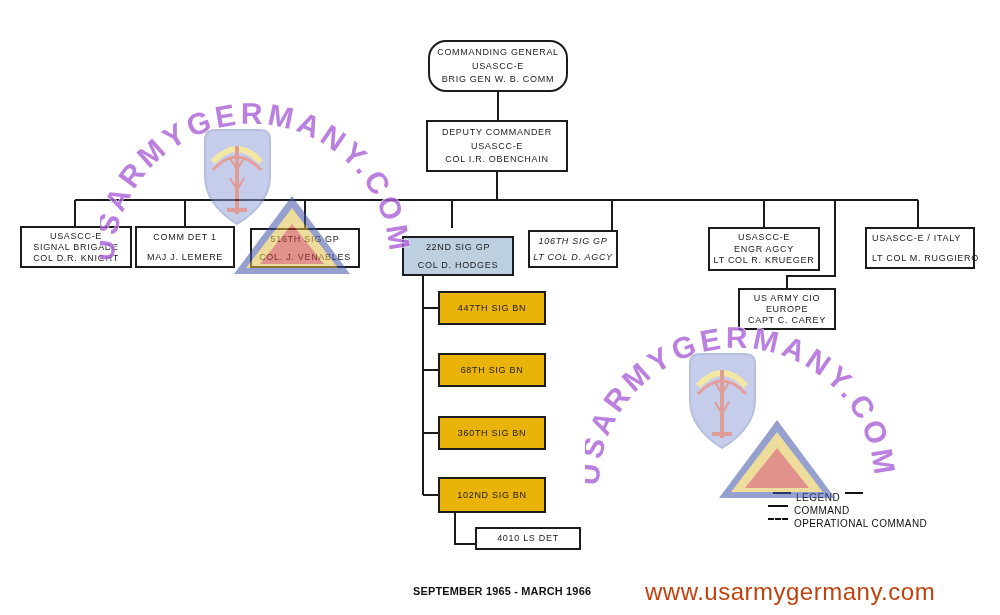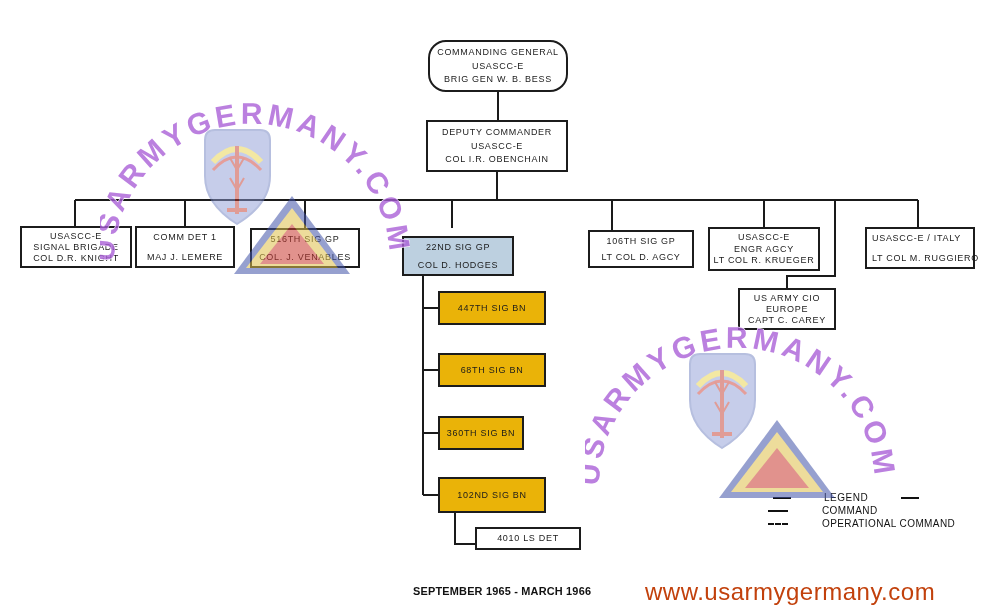--- a/index.html
+++ b/index.html
@@ -24,21 +24,21 @@
   .node span{display:block;white-space:nowrap;}
   
   .wm{position:absolute;z-index:3;pointer-events:none;}
   .wm text{
     font-family:"Liberation Sans", sans-serif;font-weight:700;font-size:30px;
     letter-spacing:4px;fill:#a85cd6;fill-opacity:.78;
     stroke:#ffffff;stroke-width:.9;paint-order:stroke;
   }
   
   .legend{position:absolute;left:768px;top:492px;z-index:2;font-size:10px;color:#111;}
-  .legend .row{display:flex;align-items:center;margin-bottom:2px;height:11px;gap:28px;}
+  .legend .row{display:flex;align-items:flex-start;margin-bottom:2px;height:11px;}
   .legend .seg{width:20px;border-top:2px solid #111;margin-right:6px;}
   .legend .seg.dashed{border-top-style:dashed;}
   .legend .hdr .seg{width:18px;margin:0 5px;}
   .legend .hdr{font-size:10px;letter-spacing:.5px;}
   .legend .lbl{letter-spacing:.4px;}
   
   .date{position:absolute;left:413px;top:585px;z-index:2;font-size:11.5px;
         font-weight:700;color:#111;letter-spacing:.2px;transform:scaleX(.95);transform-origin:left;}
   .site{position:absolute;left:645px;top:578px;z-index:2;font-size:24px;
         color:#c2410c;letter-spacing:.5px;}
@@ -66,21 +66,21 @@
       <path d="M423 370 H438"></path>
       <path d="M423 433 H438"></path>
       <path d="M423 495 H438"></path>
       <path d="M455 513 V544 H475"></path>
     </g>
   </svg>
 
   <div class="node" style="left:428px;top:40px;width:140px;height:52px;border-radius:18px;">
     <span>COMMANDING GENERAL</span>
     <span>USASCC-E</span>
-    <span>BRIG GEN W. B. BESS</span>
+    <span>BRIG GEN W. B. COMM</span>
   </div>
 
   <div class="node" style="left:426px;top:120px;width:142px;height:52px;">
     <span>DEPUTY COMMANDER</span>
     <span>USASCC-E</span>
     <span>COL I.R. OBENCHAIN</span>
   </div>
 
   <div class="node" style="left:20px;top:226px;width:112px;height:42px;">
     <span>USASCC-E</span>
@@ -96,21 +96,21 @@
   <div class="node spread" style="left:250px;top:228px;width:110px;height:40px;">
     <span>516TH SIG GP</span>
     <span>COL. J. VENABLES</span>
   </div>
 
   <div class="node blue spread" style="left:402px;top:236px;width:112px;height:40px;">
     <span>22ND SIG GP</span>
     <span>COL D. HODGES</span>
   </div>
 
-  <div class="node spread" style="left:588px;top:230px;width:106px;height:38px;">
+  <div class="node spread" style="left:528px;top:230px;width:90px;height:38px;font-style:italic;">
     <span>106TH SIG GP</span>
     <span>LT COL D. AGCY</span>
   </div>
 
   <div class="node" style="left:708px;top:227px;width:112px;height:44px;">
     <span>USASCC-E</span>
     <span>ENGR AGCY</span>
     <span>LT COL R. KRUEGER</span>
   </div>
 
@@ -126,21 +126,21 @@
   </div>
 
   <div class="node orange" style="left:438px;top:291px;width:108px;height:34px;">
     <span>447TH SIG BN</span>
   </div>
 
   <div class="node orange" style="left:438px;top:353px;width:108px;height:34px;">
     <span>68TH SIG BN</span>
   </div>
 
-  <div class="node orange" style="left:438px;top:416px;width:86px;height:34px;">
+  <div class="node orange" style="left:438px;top:416px;width:108px;height:34px;">
     <span>360TH SIG BN</span>
   </div>
 
   <div class="node orange" style="left:438px;top:477px;width:108px;height:36px;">
     <span>102ND SIG BN</span>
   </div>
 
   <div class="node" style="left:475px;top:527px;width:106px;height:23px;">
     <span>4010 LS DET</span>
   </div>

